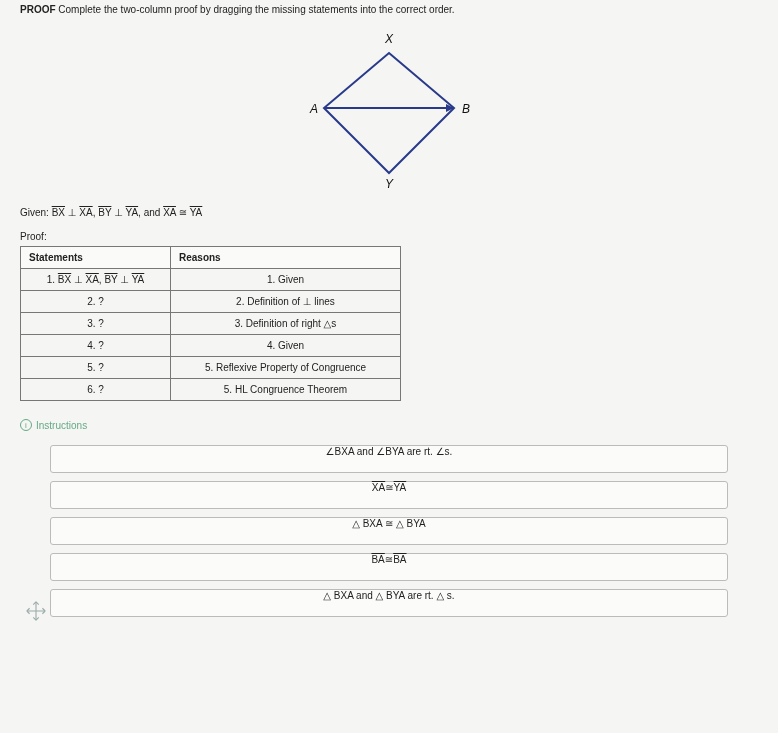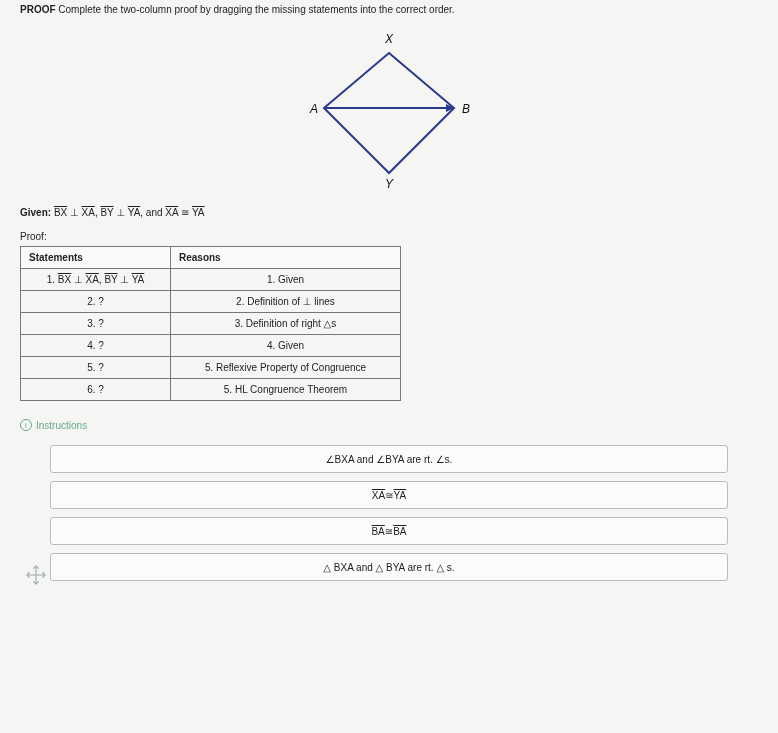--- a/index.html
+++ b/index.html
@@ -2,32 +2,32 @@
 <html><head>
 <meta charset="utf-8">
 <style>
 *{box-sizing:border-box;margin:0;padding:0}
 body{font-family:Arial,Helvetica,sans-serif;font-size:11px;color:#333;background:#f5f5f3;width:778px;height:733px;overflow:hidden;padding:0 20px}
 .instr{font-size:10px;color:#222;margin-top:4px}
 .instr b{font-weight:bold}
 .diagram-wrap{text-align:center;margin:8px 0 10px 0}
 svg.diagram{display:inline-block}
 .given-prove{margin-top:6px;font-size:10px;color:#222;line-height:1.6}
-.given-prove b{font-weight:bold}
+.given-prove b{font-weight:normal}
 .ov{text-decoration:overline}
 .proof-label{margin-top:10px;font-size:10px;font-weight:normal;color:#222}
 table.proof{border-collapse:collapse;margin-top:4px;font-size:10px;color:#222}
 table.proof th,table.proof td{border:1px solid #777;padding:4px 8px;text-align:center;height:22px}
 table.proof th{font-weight:bold;text-align:left;background:#fafaf8}
 table.proof td.st{width:150px}
 table.proof td.rs{width:230px}
 .instructions-link{margin-top:18px;font-size:10px;color:#6a8;display:flex;align-items:center;gap:4px}
 .instructions-link .circ{width:12px;height:12px;border:1px solid #6a8;border-radius:50%;display:inline-flex;align-items:center;justify-content:center;font-size:8px}
 .drops{margin-top:14px}
-.drop{border:1px solid #bbb;border-radius:3px;background:#fbfbf9;margin:8px 30px 8px 30px;height:28px;display:flex;align-items:center;justify-content:center;font-size:10px;color:#222;position:relative;cursor:grab}
+.drop{border:1px solid #bbb;border-radius:3px;background:#fbfbf9;margin:8px 30px 8px 30px;height:28px;display:flex;align-items:flex-start;justify-content:center;font-size:10px;color:#222;position:relative;cursor:grab}
 .handle{position:absolute;left:-26px;bottom:-6px;width:22px;height:22px}
 .handle svg{width:22px;height:22px}
 </style>
 </head>
 <body>
 
 <div class="instr">
   <b>PROOF</b><span> Complete the two-column proof by dragging the missing statements into the correct order.</span>
 </div>
 
@@ -95,20 +95,23 @@
 <div class="drops">
   <div class="drop">
     <span>∠BXA and ∠BYA are rt. ∠s.</span>
   </div>
   <div class="drop">
     <span class="ov">XA</span>
       <span>  ≅  </span>
       <span class="ov">YA</span>
   </div>
   <div class="drop">
+    <span>△ BXA ≅ △ BYA</span>
+  </div>
+  <div class="drop">
     <span class="ov">BA</span>
       <span>  ≅  </span>
       <span class="ov">BA</span>
   </div>
   <div class="drop">
     <span class="handle">
       <svg viewBox="0 0 24 24">
           <g fill="none" stroke="#9aa" stroke-width="1.2">
             <path d="M12 2 L12 22 M2 12 L22 12"></path>
             <path d="M12 2 L9 5 M12 2 L15 5 M12 22 L9 19 M12 22 L15 19 M2 12 L5 9 M2 12 L5 15 M22 12 L19 9 M22 12 L19 15"></path>

